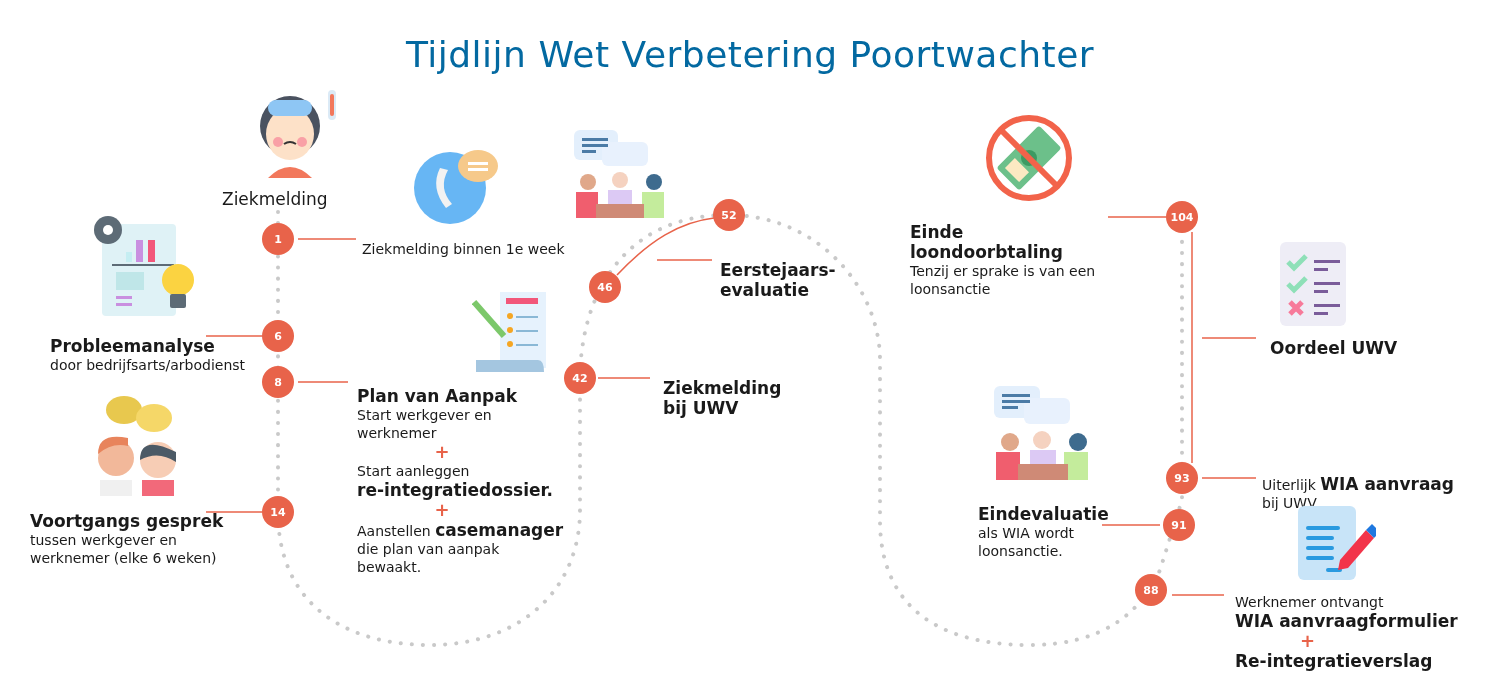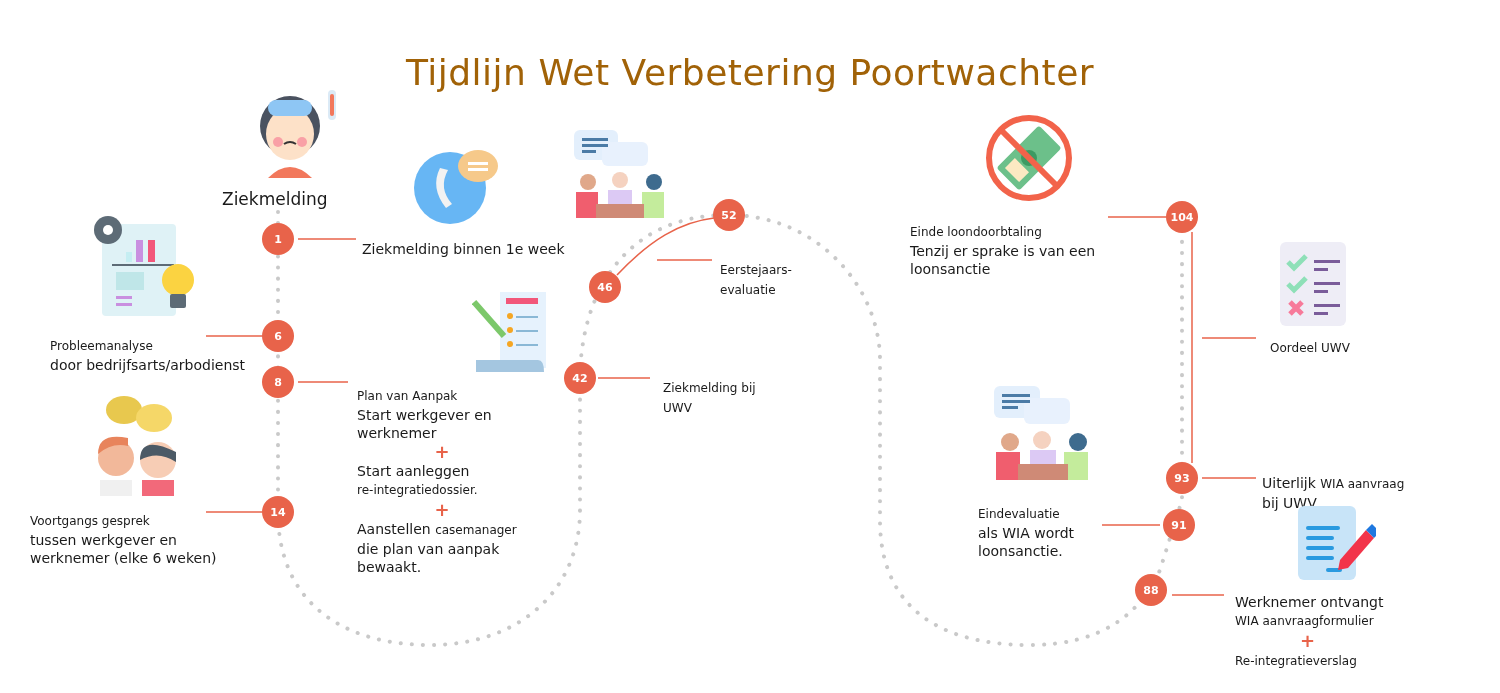--- a/index.html
+++ b/index.html
@@ -1,22 +1,22 @@
 <!DOCTYPE html>
 <html><head>
 <meta charset="utf-8">
 <style>
   * { box-sizing: border-box; margin: 0; padding: 0; }
   html, body { width: 1500px; height: 693px; background: #ffffff; overflow: hidden; }
   body { position: relative; font-family: "DejaVu Sans", "Liberation Sans", sans-serif; color: #111; }
-  .title { position: absolute; left: 0; width: 1500px; top: 52px; text-align: center; font-size: 36px; color: #a16207; font-weight: normal; letter-spacing: 0.5px; }
+  .title { position: absolute; left: 0; width: 1500px; top: 34px; text-align: center; font-size: 36px; color: #0369a1; font-weight: normal; letter-spacing: 0.5px; }
   svg.paths { position: absolute; left: 0; top: 0; }
   .node { position: absolute; width: 32px; height: 32px; border-radius: 50%; background: #e8634a; color: #fff; font-size: 11px; font-weight: bold; display: flex; align-items: center; justify-content: center; transform: translate(-50%, -50%); }
   .lbl { position: absolute; font-size: 14px; line-height: 18px; color: #1a1a1a; margin-top: 8px; }
-  .lbl .big { font-size: 12px; font-weight: normal; line-height: 20px; }
+  .lbl .big { font-size: 17px; font-weight: bold; line-height: 20px; }
   .plus { color: #e8634a; font-weight: bold; font-size: 18px; display: block; line-height: 20px; }
   .icon { position: absolute; }
 </style>
 </head>
 <body>
 
 <div class="title">Tijdlijn Wet Verbetering Poortwachter</div>
 
 <svg class="paths" width="1500" height="693">
   <g fill="none" stroke="#c9c9c9" stroke-width="4" stroke-linecap="round" stroke-dasharray="0.1 11">

